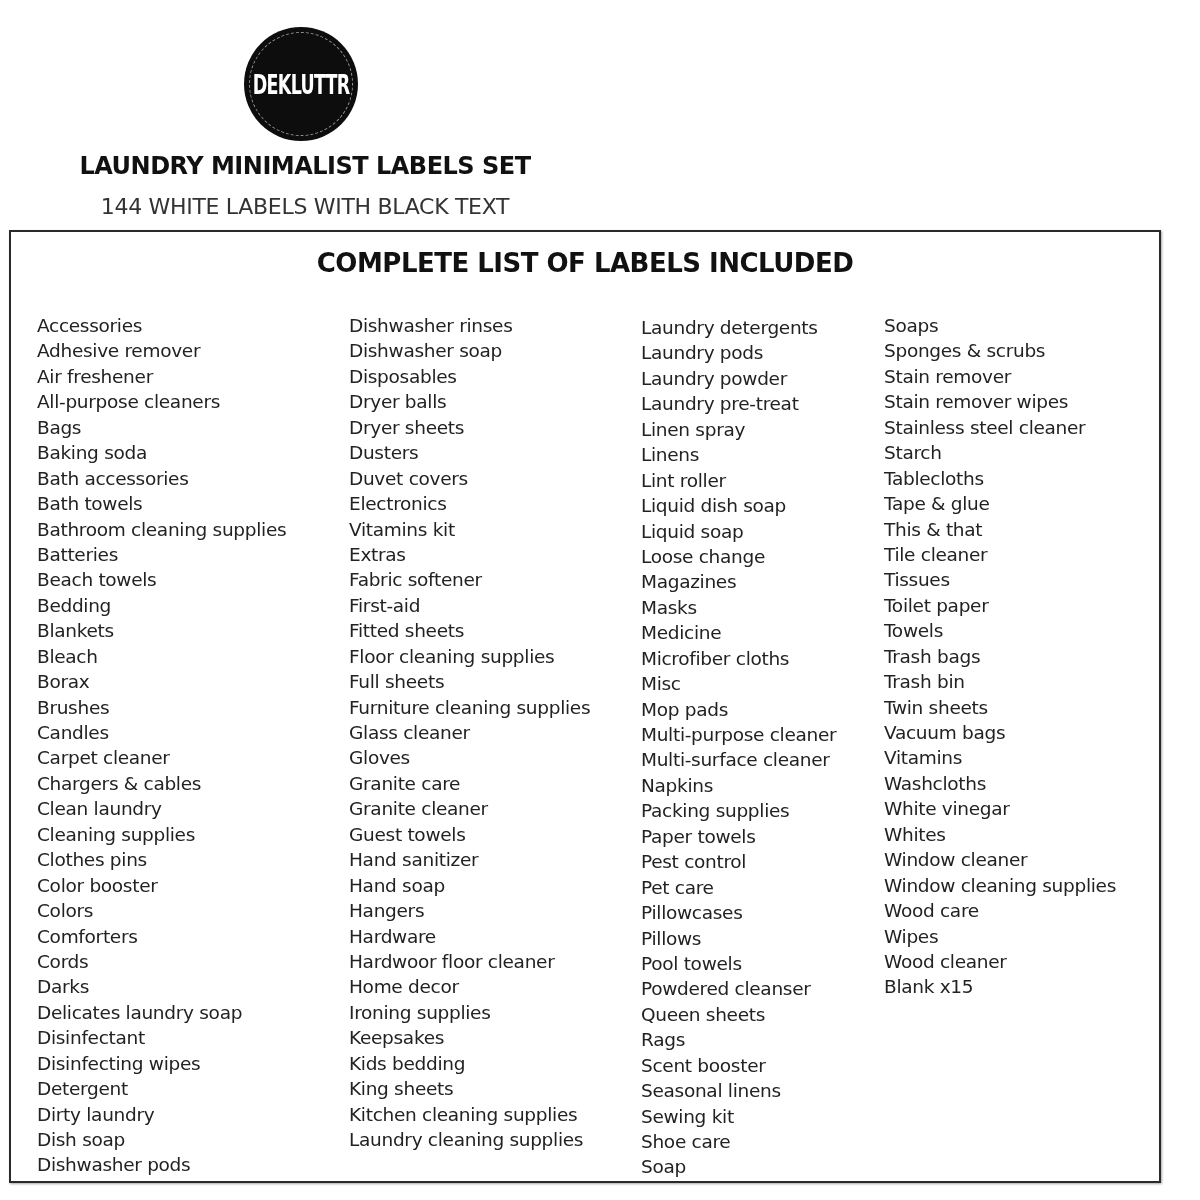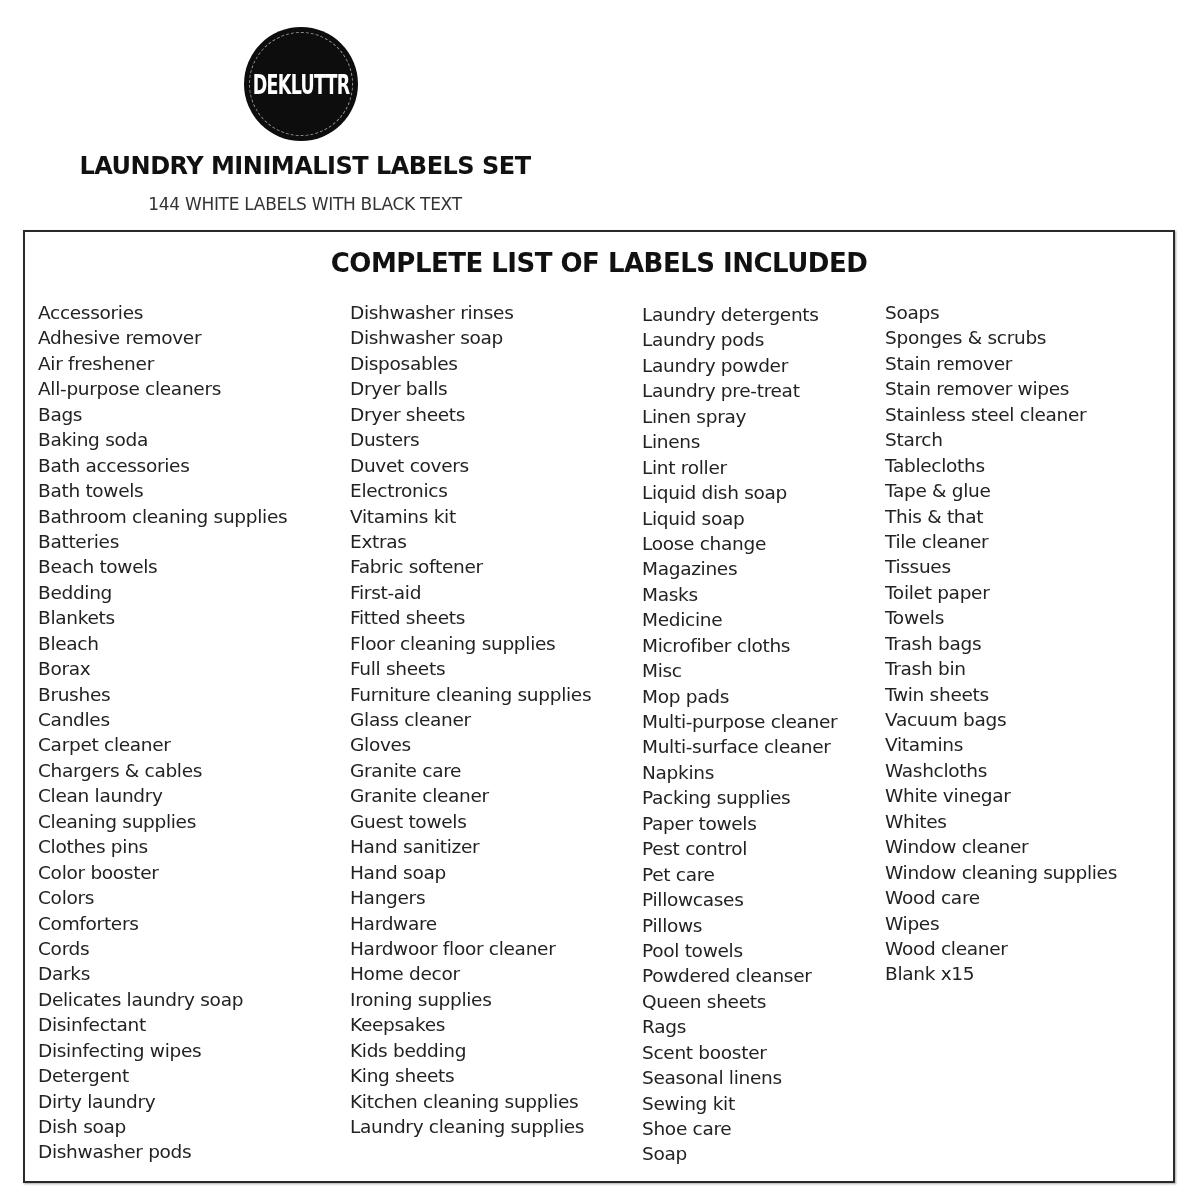--- a/index.html
+++ b/index.html
@@ -21,35 +21,35 @@
       font-weight: bold; font-size: 27px; letter-spacing: -1px;
       transform: scaleX(0.72); display: inline-block;
     }
     .title {
       position: absolute; left: 0; width: 610px; top: 152px; text-align: center;
       font-family: "DejaVu Sans", sans-serif; font-weight: bold; font-size: 24px;
       color: #111; letter-spacing: -0.5px;
     }
     .subtitle {
       position: absolute; left: 0; width: 610px; top: 194px; text-align: center;
-      font-family: "DejaVu Sans", sans-serif; font-size: 17px; color: #333;
+      font-family: "DejaVu Sans", sans-serif; font-size: 22px; color: #333;
       letter-spacing: -0.3px;
     }
     .panel {
-      position: absolute; left: 23px; top: 230px; width: 1152px; height: 953px;
+      position: absolute; left: 9px; top: 230px; width: 1152px; height: 953px;
       border: 2px solid #2a2a2a; box-shadow: 1px 1px 2px rgba(0,0,0,0.35);
       box-sizing: border-box; background: #fff;
     }
     .panel-title {
       position: absolute; left: 0; right: 0; top: 16px; text-align: center;
       font-family: "DejaVu Sans", sans-serif; font-weight: bold; font-size: 26px;
       color: #111; letter-spacing: -0.5px;
     }
     .col {
-      position: absolute; top: 68px; list-style: none; margin: 0; padding: 0;
+      position: absolute; top: 68px; list-style: none; margin: 13px; padding: 0;
     }
     .col li {
       height: 25.45px; line-height: 25.45px; font-size: 18.5px; white-space: nowrap;
       font-family: "DejaVu Sans", sans-serif; color: #222; letter-spacing: -0.3px;
     }
     .col-1 { left: 13px; }
     .col-2 { left: 325px; }
     .col-3 { left: 617px; top: 70px; }
     .col-4 { left: 860px; }
   </style>

